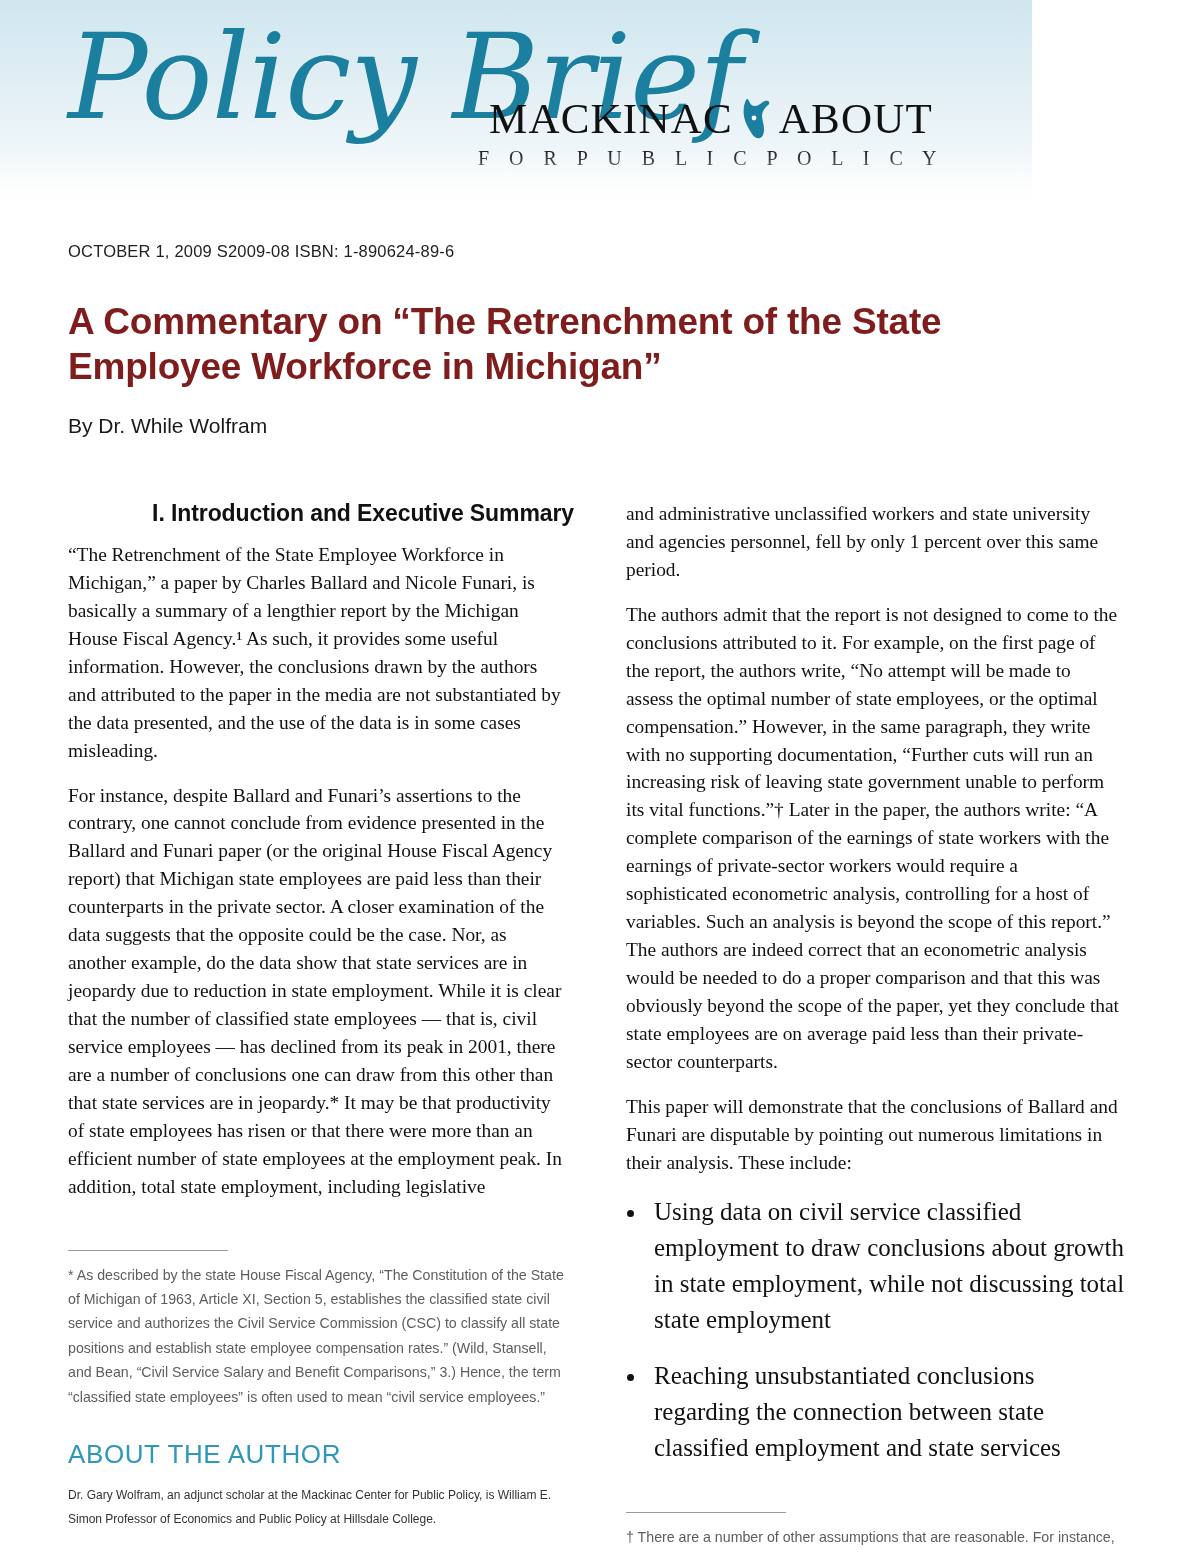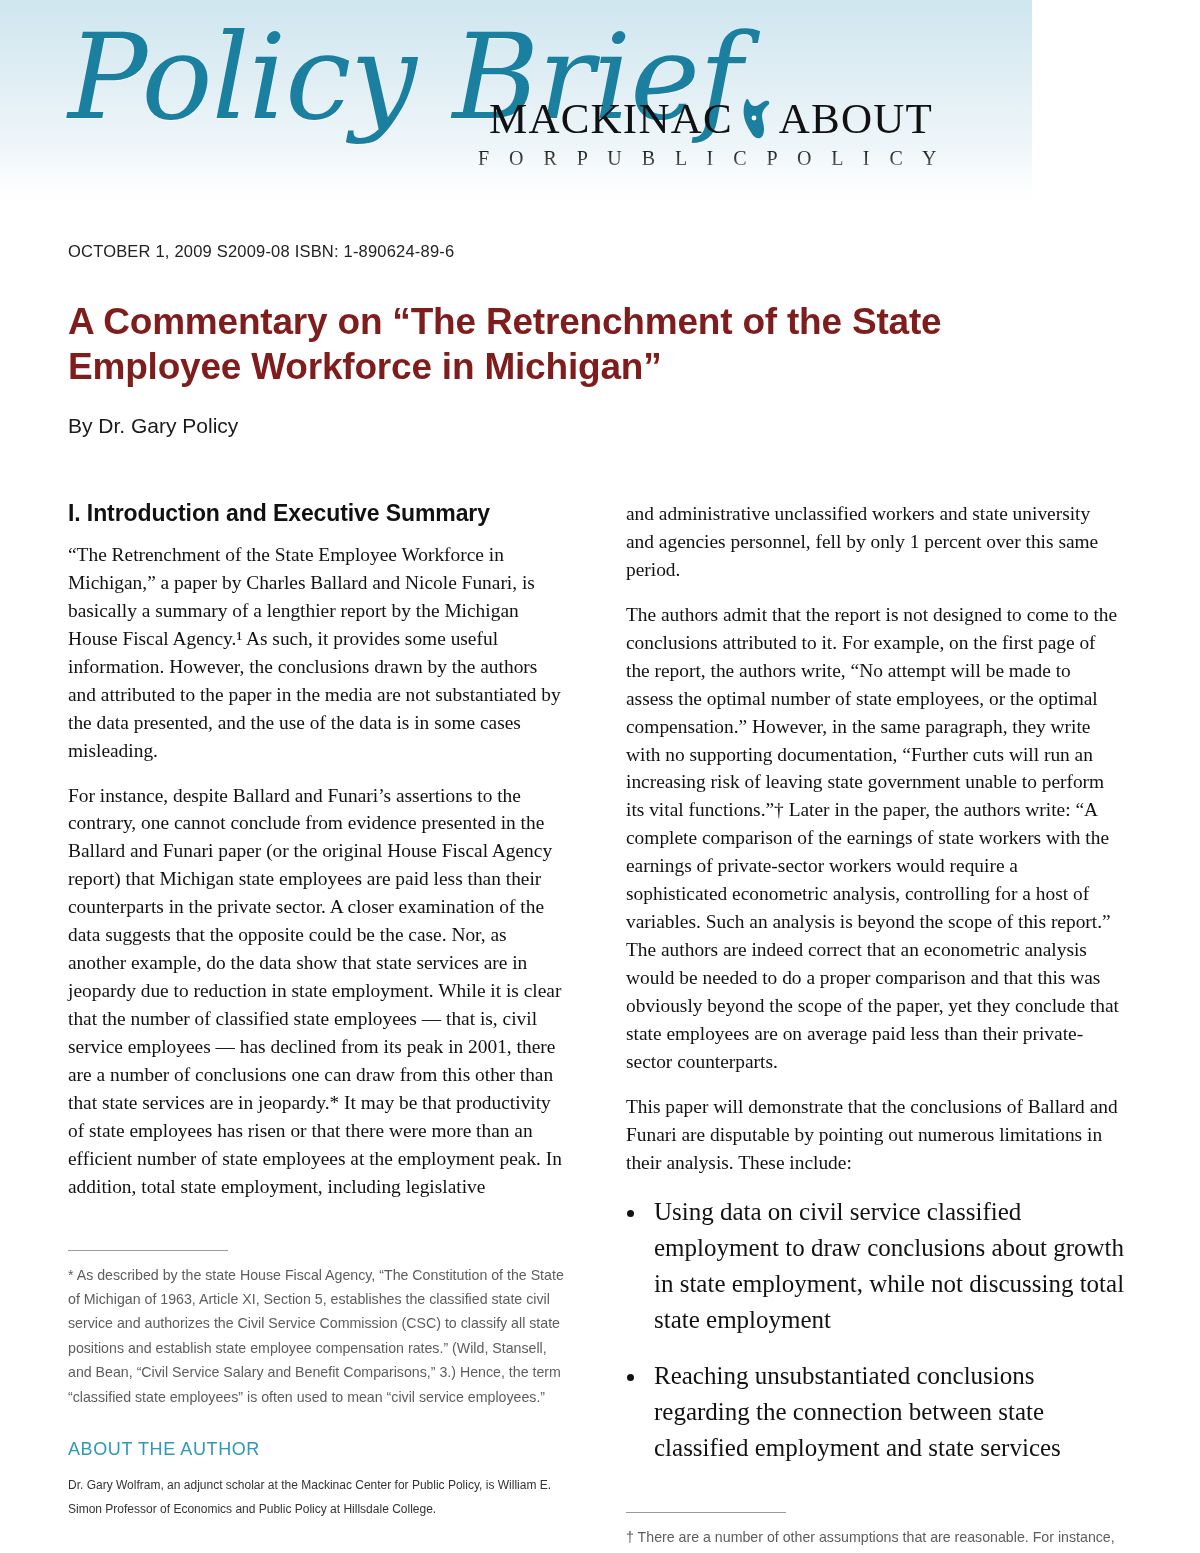--- a/index.html
+++ b/index.html
@@ -111,20 +111,21 @@
   .col {
     width: 512px;
     position: relative;
   }
   h2.section-head {
     font-size: 23px;
     font-weight: bold;
     color: #111111;
     margin: 0 0 14px 0;
     letter-spacing: -0.1px;
+    text-align: right;
   }
   p.body {
     font-family: "Liberation Serif", serif;
     font-size: 19.4px;
     line-height: 1.44;
     color: #121212;
     margin: 0 12px 17px 0;
     text-align: left;
   }
   p.body.first {
@@ -154,21 +155,21 @@
   .footnote {
     font-family: "Liberation Sans", sans-serif;
     font-size: 14.2px;
     line-height: 1.72;
     color: #5d5d5d;
   }
 
   
   .about-head {
     margin-top: 30px;
-    font-size: 18px;
+    font-size: 26px;
     color: #2f97b8;
     letter-spacing: 0.6px;
   }
   .about-body {
     margin-top: 14px;
     font-size: 12px;
     line-height: 1.95;
     color: #333333;
   }
 
@@ -196,21 +197,21 @@
     <div class="logo-sub">F O R   P U B L I C   P O L I C Y</div>
   </div>
 </div>
 
 <div class="doc">
 
   <div class="meta-line">OCTOBER 1, 2009  S2009-08  ISBN: 1-890624-89-6</div>
 
   <h1 class="doc-title">A Commentary on “The Retrenchment of the State Employee Workforce in Michigan”</h1>
 
-  <div class="byline">By Dr. Gary Policy</div>
+  <div class="byline">By Dr. While Wolfram</div>
 
   <div class="columns">
 
     <div class="col">
       <div class="col-left-inner">
         <h2 class="section-head">I. Introduction and Executive Summary</h2>
 
         <p class="body first"> “The Retrenchment of the State Employee Workforce in Michigan,” a paper by Charles Ballard and Nicole Funari, is basically a summary of a lengthier report by the Michigan House Fiscal Agency.¹ As such, it provides some useful information. However, the conclusions drawn by the authors and attributed to the paper in the media are not substantiated by the data presented, and the use of the data is in some cases misleading.</p>
         <p class="body">For instance, despite Ballard and Funari’s assertions to the contrary, one cannot conclude from evidence presented in the Ballard and Funari paper (or the original House Fiscal Agency report) that Michigan state employees are paid less than their counterparts in the private sector. A closer examination of the data suggests that the opposite could be the case. Nor, as another example, do the data show that state services are in jeopardy due to reduction in state employment. While it is clear that the number of classified state employees — that is, civil service employees — has declined from its peak in 2001, there are a number of conclusions one can draw from this other than that state services are in jeopardy.* It may be that productivity of state employees has risen or that there were more than an efficient number of state employees at the employment peak. In addition, total state employment, including legislative</p>
       </div>

